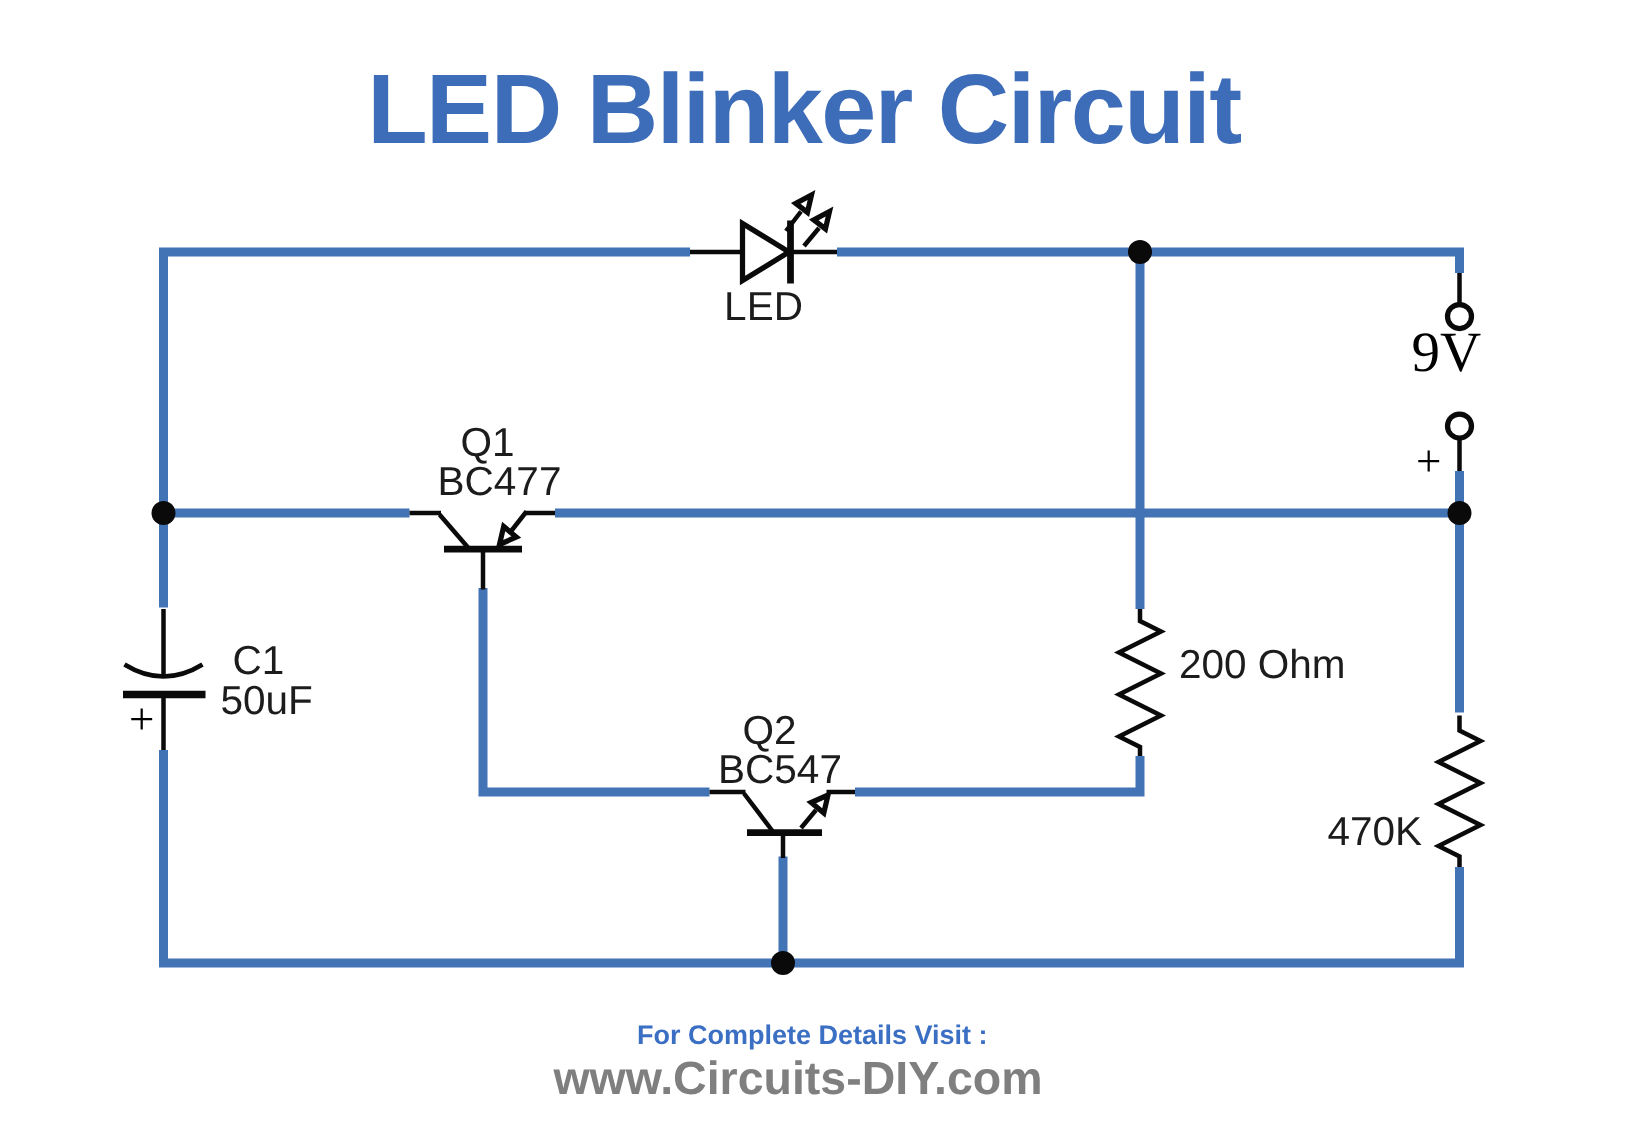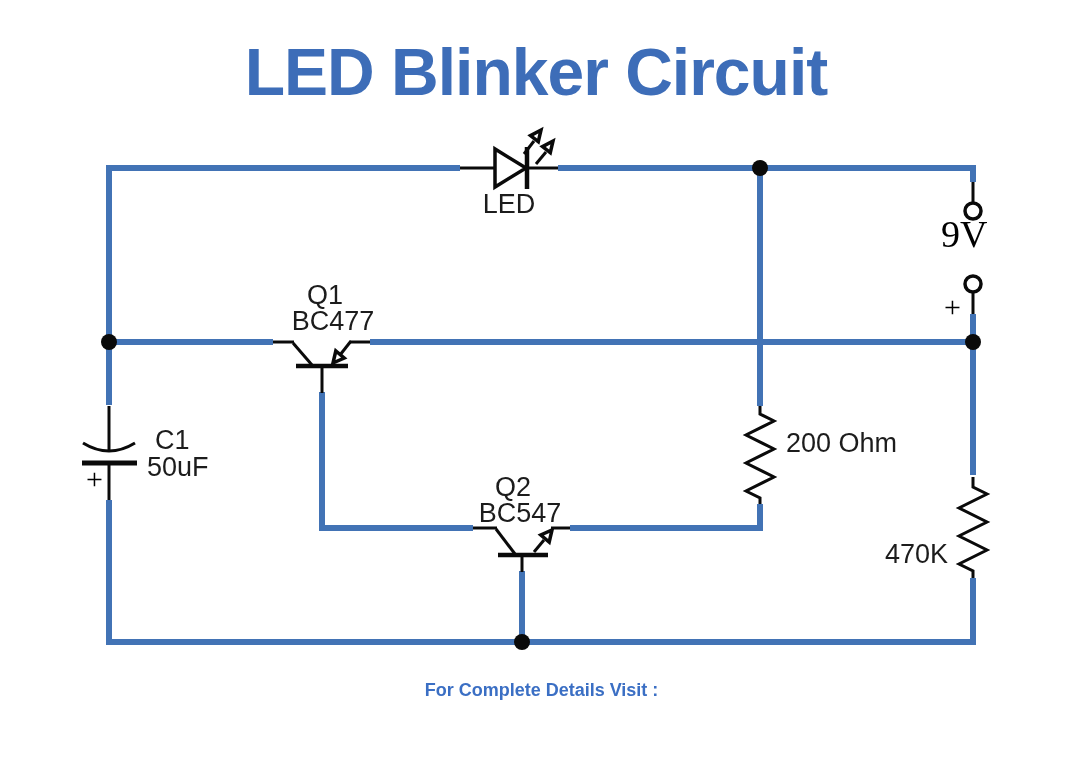--- a/index.html
+++ b/index.html
@@ -113,14 +113,15 @@
     </g>
 
     <g>
       <path class="blk" d="M973,477 V487 L987,494 L959,508 L987,522 L959,536 L987,550 L959,564 L973,571 V578"></path>
       <text class="lbl" x="948" y="563" text-anchor="end">470K</text>
     </g>
 
   </svg>
 
   <div class="footer-line1">For Complete Details Visit :</div>
+  <div class="footer-line2">www.Circuits-DIY.com</div>
 
 </div>
 
 </body></html>

